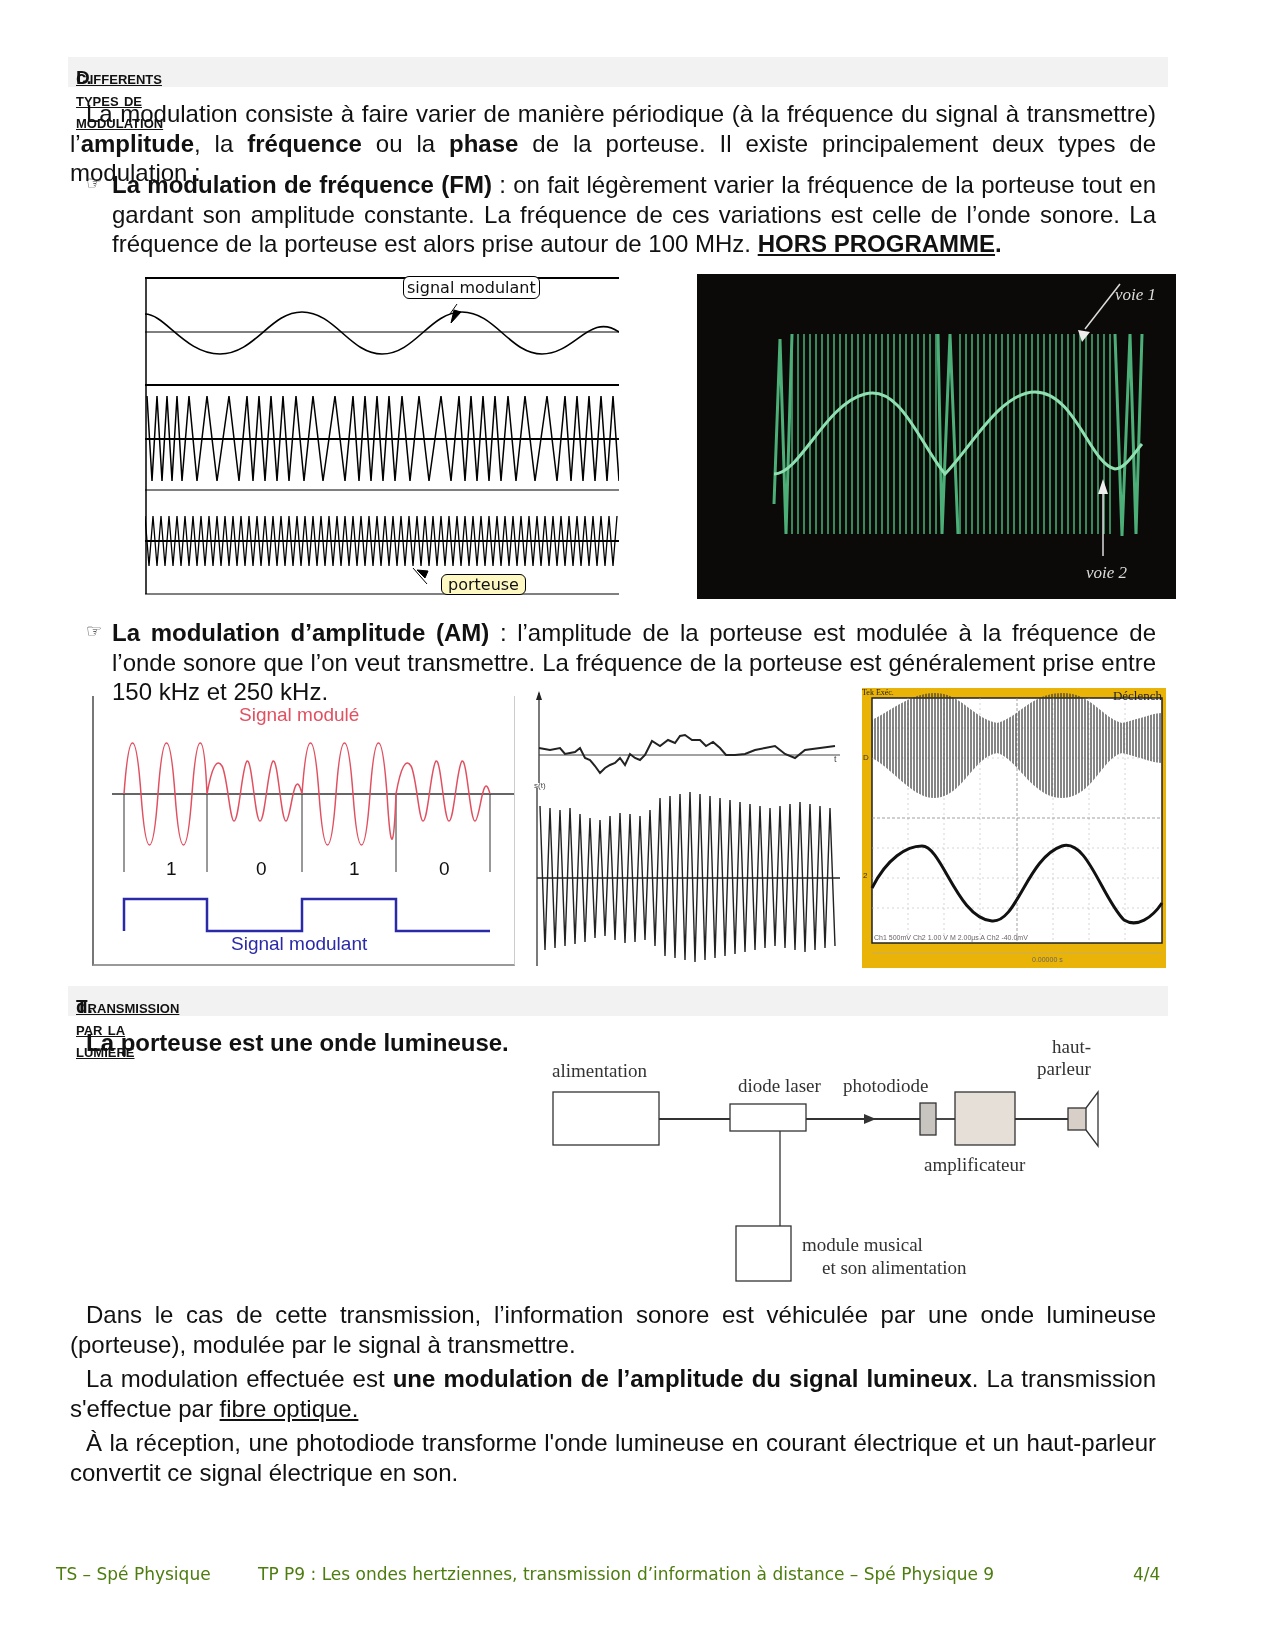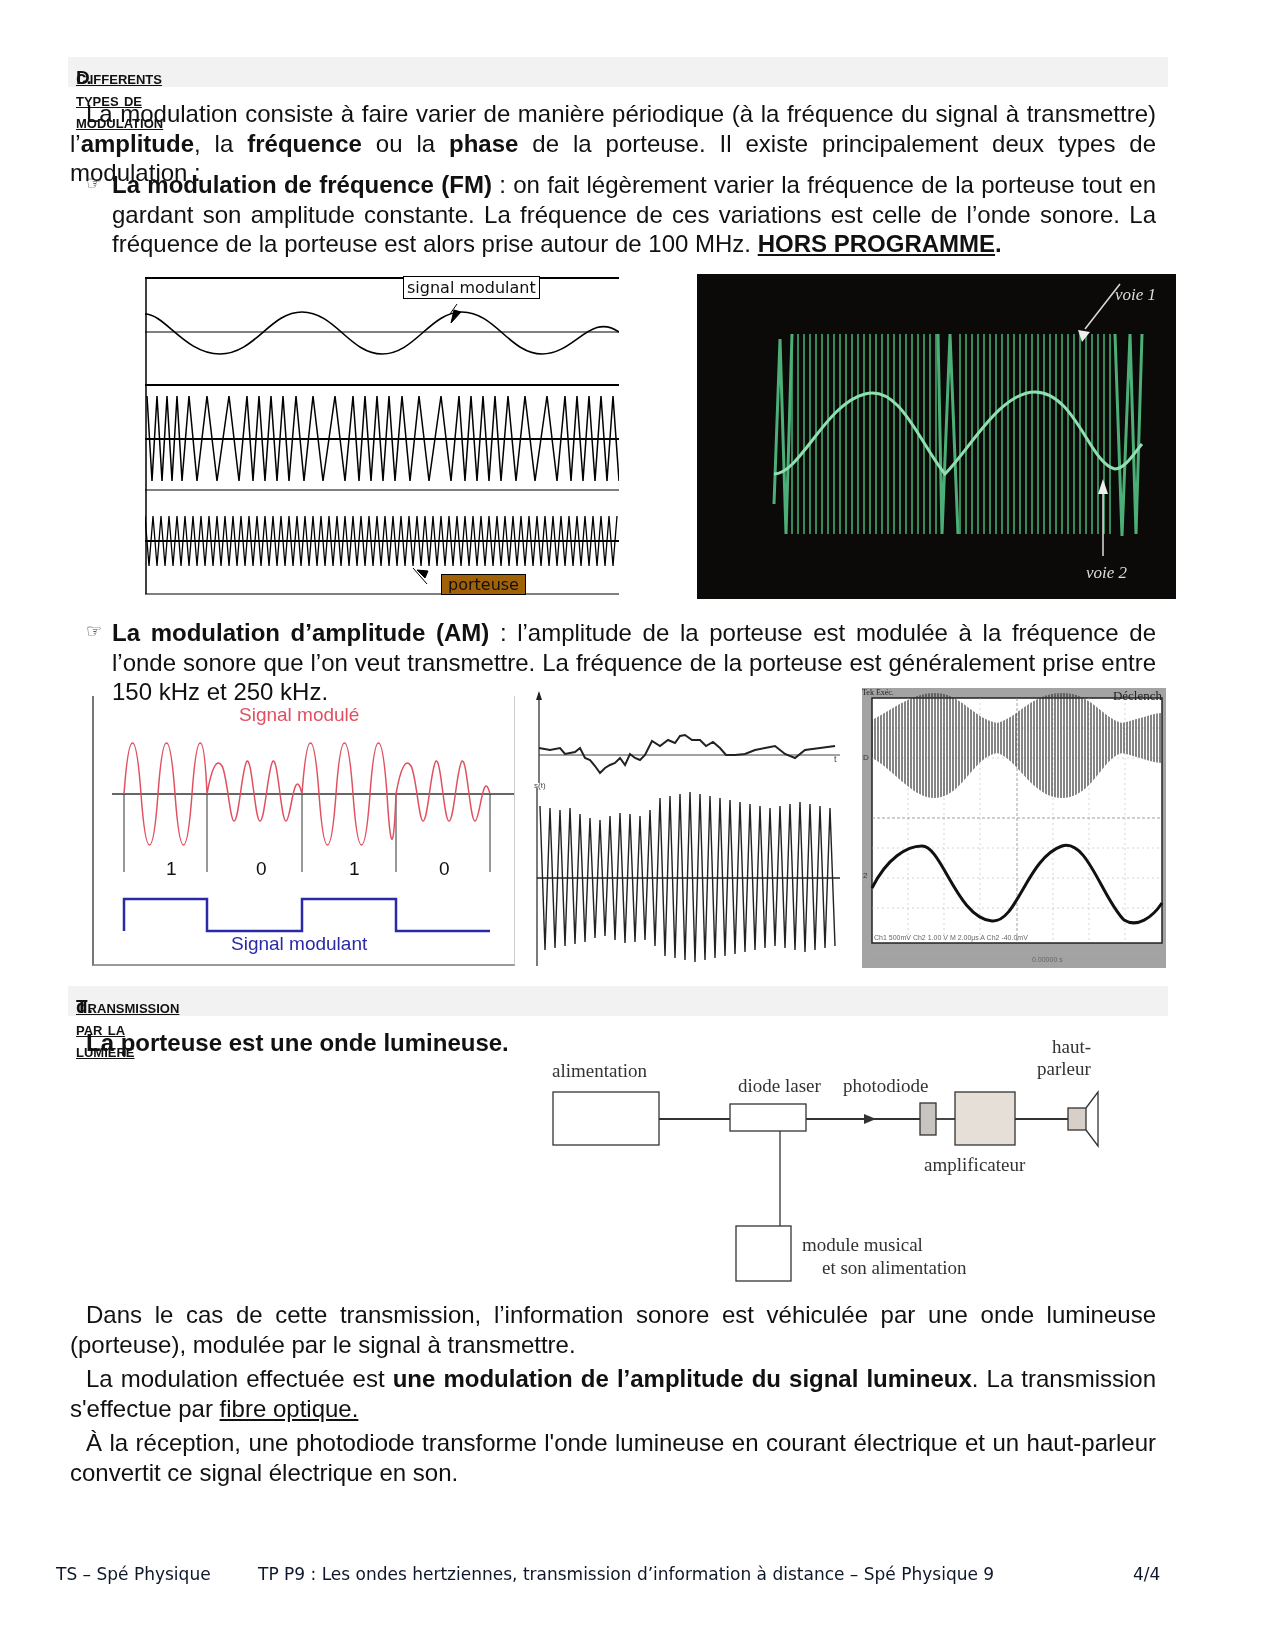--- a/index.html
+++ b/index.html
@@ -1,30 +1,30 @@
 <!DOCTYPE html>
 <html><head>
 <meta charset="utf-8">
 <style>
   html, body { margin: 0; padding: 0; background: #ffffff; }
   body { width: 1275px; height: 1650px; position: relative; overflow: hidden;
          font-family: "Liberation Sans", "DejaVu Sans", sans-serif; color: #111; }
-  .abs { position: absolute; }
+  .abs { position: absolute; border-radius: 6px; }
   .section-head { position: absolute; left: 68px; width: 1100px; height: 30px; background: #f2f2f2; }
   .section-head span { position: absolute; left: 4px; top: 5px; font-weight: bold; font-size: 19px;
          text-decoration: underline; letter-spacing: 0; }
   .section-head .sc { font-variant: small-caps; }
   .para { position: absolute; font-size: 24px; line-height: 29.5px; text-align: justify; }
   .para .indent { display: inline-block; width: 16px; }
   .bullet-glyph { position: absolute; font-size: 18px; color: #333; }
   b { font-weight: bold; }
   u { text-decoration: underline; }
   .fig { position: absolute; }
   .diagram-label { font-family: "Liberation Serif", "DejaVu Serif", serif; font-size: 19px; color: #333; position: absolute; white-space: nowrap; }
-  .footer { position: absolute; top: 1564px; font-size: 17px; color: #0f172a; font-family: "DejaVu Sans", sans-serif; }
+  .footer { position: absolute; top: 1564px; font-size: 17px; color: #4d7c0f; font-family: "DejaVu Sans", sans-serif; }
 </style>
 </head>
 <body>
 
 <div class="section-head" style="top:57px;">
   <span>
     <span>c.</span>
     <span class="sc">Differents types de modulation</span>
   </span>
 </div>
@@ -53,21 +53,21 @@
       <path stroke-width="1.5" d="M2,120 L7,205 L12,120 L17,205 L22,120 L27,205 L32,120 L37,205 L44,120 L52,205 L62,120 L72,205 L84,120 L94,205 L102,120 L108,205 L114,120 L120,205 L126,120 L132,205 L138,120 L144,205 L151,120 L159,205 L168,120 L178,205 L190,120 L200,205 L208,120 L214,205 L220,120 L226,205 L232,120 L238,205 L244,120 L250,205 L257,120 L265,205 L274,120 L284,205 L296,120 L306,205 L314,120 L320,205 L326,120 L332,205 L338,120 L344,205 L350,120 L356,205 L363,120 L371,205 L380,120 L390,205 L402,120 L412,205 L420,120 L426,205 L432,120 L438,205 L444,120 L450,205 L456,120 L462,205 L468,120 L474,205"></path>
       <line x1="0" y1="265" x2="474" y2="265" stroke-width="2"></line>
       <path stroke-width="1.3" d="M0,240 L4,290 L8,240 L12,290 L16,240 L20,290 L24,240 L28,290 L32,240 L36,290 L40,240 L44,290 L48,240 L52,290 L56,240 L60,290 L64,240 L68,290 L72,240 L76,290 L80,240 L84,290 L88,240 L92,290 L96,240 L100,290 L104,240 L108,290 L112,240 L116,290 L120,240 L124,290 L128,240 L132,290 L136,240 L140,290 L144,240 L148,290 L152,240 L156,290 L160,240 L164,290 L168,240 L172,290 L176,240 L180,290 L184,240 L188,290 L192,240 L196,290 L200,240 L204,290 L208,240 L212,290 L216,240 L220,290 L224,240 L228,290 L232,240 L236,290 L240,240 L244,290 L248,240 L252,290 L256,240 L260,290 L264,240 L268,290 L272,240 L276,290 L280,240 L284,290 L288,240 L292,290 L296,240 L300,290 L304,240 L308,290 L312,240 L316,290 L320,240 L324,290 L328,240 L332,290 L336,240 L340,290 L344,240 L348,290 L352,240 L356,290 L360,240 L364,290 L368,240 L372,290 L376,240 L380,290 L384,240 L388,290 L392,240 L396,290 L400,240 L404,290 L408,240 L412,290 L416,240 L420,290 L424,240 L428,290 L432,240 L436,290 L440,240 L444,290 L448,240 L452,290 L456,240 L460,290 L464,240 L468,290 L472,240"></path>
       <path d="M305,38 L312,28" stroke-width="1"></path>
       <path d="M306,47 L316,36 L309,34 Z" fill="#000"></path>
       <path d="M268,292 L282,308" stroke-width="1"></path>
       <path d="M272,294 L280,302 L283,295 Z" fill="#000"></path>
     </g>
   </svg>
   <div class="abs" style="left:258px; top:0px; border:1px solid #000; background:#fff; padding:1px 3px; font-size:16px; font-family:'DejaVu Sans',sans-serif;">signal modulant</div>
-  <div class="abs" style="left:296px; top:298px; border:1px solid #000; background:#a16207; padding:0 6px; font-size:16px; font-family:'DejaVu Sans',sans-serif;">porteuse</div>
+  <div class="abs" style="left:296px; top:298px; border:1px solid #000; background:#fef9c3; padding:0 6px; font-size:16px; font-family:'DejaVu Sans',sans-serif;">porteuse</div>
 </div>
 
 <div class="fig" style="left:697px; top:274px; width:446px; height:325px; background:#0b0a08;padding-left:33px;">
   <svg width="446" height="325" viewBox="0 0 446 325">
     <defs>
       <pattern id="fmhatch" width="6" height="10" patternUnits="userSpaceOnUse">
         <line x1="2" y1="0" x2="2" y2="10" stroke="#3f9e6a" stroke-width="2"></line>
       </pattern>
     </defs>
     <rect x="58" y="60" width="150" height="200" fill="url(#fmhatch)" opacity="0.85"></rect>
@@ -120,21 +120,21 @@
     <line x1="9" y1="67" x2="310" y2="67" stroke="#444" stroke-width="1"></line>
     <path fill="none" stroke="#222" stroke-width="2" d="M9,60 L20,62 L30,60 L35,66 L45,64 L50,60 L55,70 L60,72 L65,78 L70,85 L75,80 L80,77 L85,75 L90,70 L95,77 L100,66 L105,70 L110,72 L115,67 L122,53 L130,58 L138,52 L145,55 L150,48 L155,47 L162,52 L170,52 L176,58 L183,54 L190,60 L196,67 L205,67 L215,66 L225,62 L235,60 L245,58 L255,66 L265,70 L275,62 L290,60 L305,58"></path>
     <line x1="7" y1="100" x2="7" y2="278" stroke="#222" stroke-width="1.2"></line>
     <line x1="7" y1="190" x2="310" y2="190" stroke="#222" stroke-width="1.6"></line>
     <path fill="none" stroke="#222" stroke-width="1.4" d="M10,118 L15,262 L20,120 L25,260 L30,122 L35,258 L40,120 L45,256 L50,126 L55,254 L60,130 L65,250 L70,132 L75,248 L80,128 L85,252 L90,125 L95,255 L100,126 L105,254 L110,128 L115,252 L120,122 L125,258 L130,110 L135,268 L140,108 L145,270 L150,106 L155,272 L160,104 L165,274 L170,106 L175,272 L180,108 L185,270 L190,110 L195,268 L200,112 L205,266 L210,114 L215,264 L220,116 L225,262 L230,118 L235,260 L240,120 L245,258 L250,118 L255,260 L260,116 L265,262 L270,114 L275,264 L280,116 L285,262 L290,118 L295,260 L300,120 L305,258"></path>
     <text x="4" y="100" font-size="8" fill="#444">s(t)</text>
     <text x="304" y="74" font-size="9" fill="#444">t</text>
   </svg>
 </div>
 
-<div class="fig" style="left:862px; top:688px; width:304px; height:280px; background:#a3a3a3;">
+<div class="fig" style="left:862px; top:688px; width:304px; height:280px; background:#eab308;">
   <div class="abs" style="left:0px; top:0px; font-size:8px; font-family:'Liberation Serif',serif; color:#222;">Tek Exéc.</div>
   <div class="abs" style="right:4px; top:0px; font-size:13px; font-family:'Liberation Serif',serif; color:#222;">Déclench</div>
   <svg width="304" height="280" viewBox="0 0 304 280">
     <defs>
       <pattern id="amhatch" width="3" height="6" patternUnits="userSpaceOnUse">
         <line x1="1" y1="0" x2="1" y2="6" stroke="#333" stroke-width="1.2"></line>
       </pattern>
       <clipPath id="envclip">
         <path d="M10,32 C30,22 50,5 72,5 C100,5 110,30 135,35 C155,30 170,5 200,5 C230,5 240,30 260,35 C280,30 292,25 300,25 L300,75 C292,75 280,70 260,65 C240,70 230,110 200,110 C170,110 155,70 135,65 C110,70 100,110 72,110 C50,110 30,80 10,70 Z"></path>
       </clipPath>

